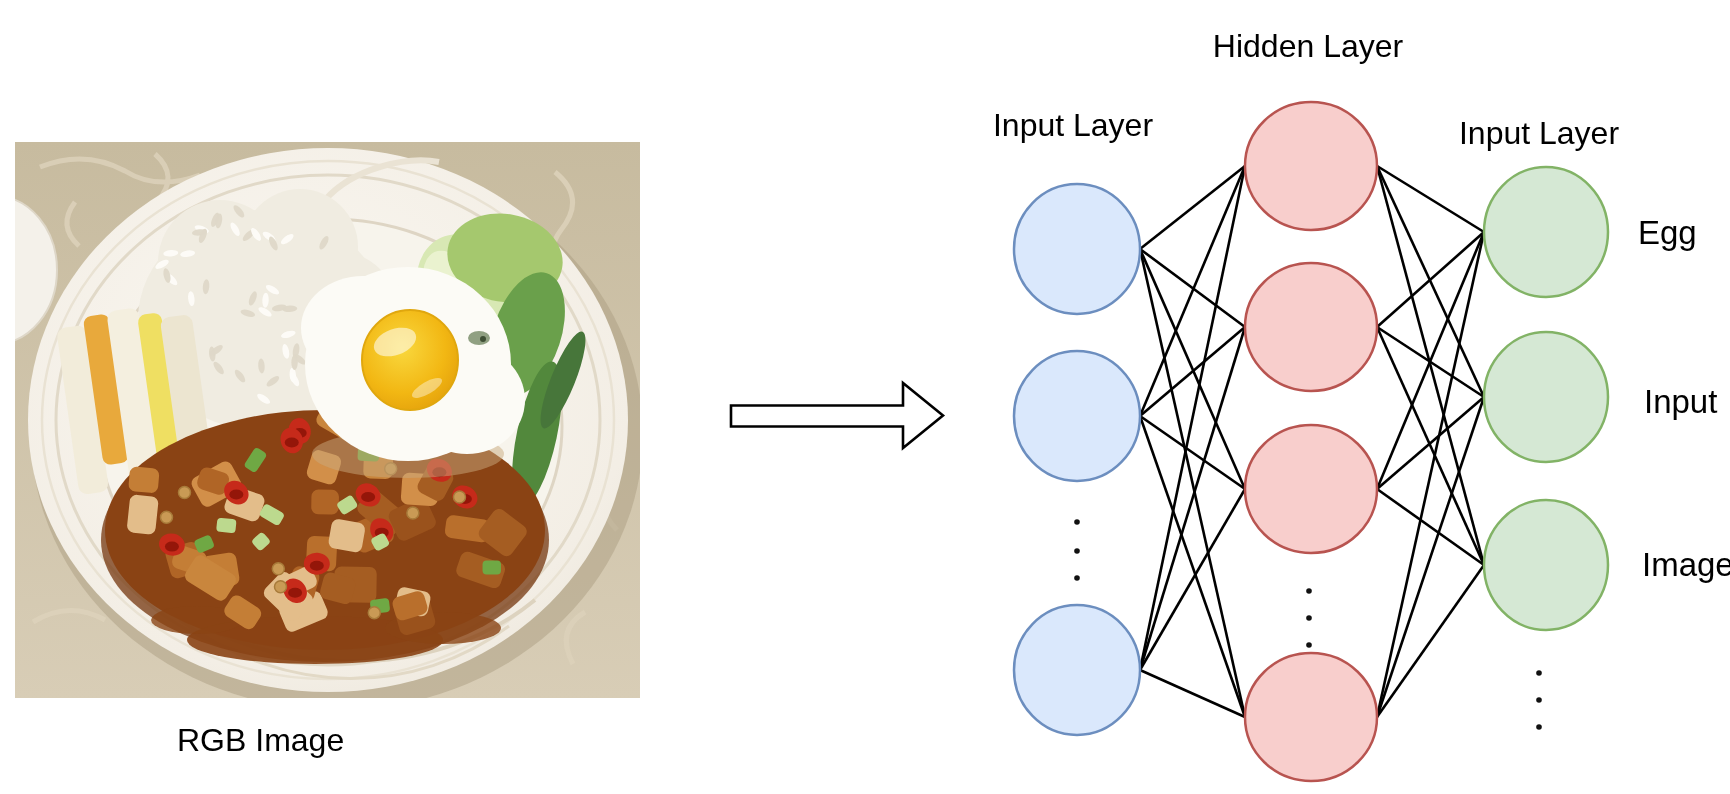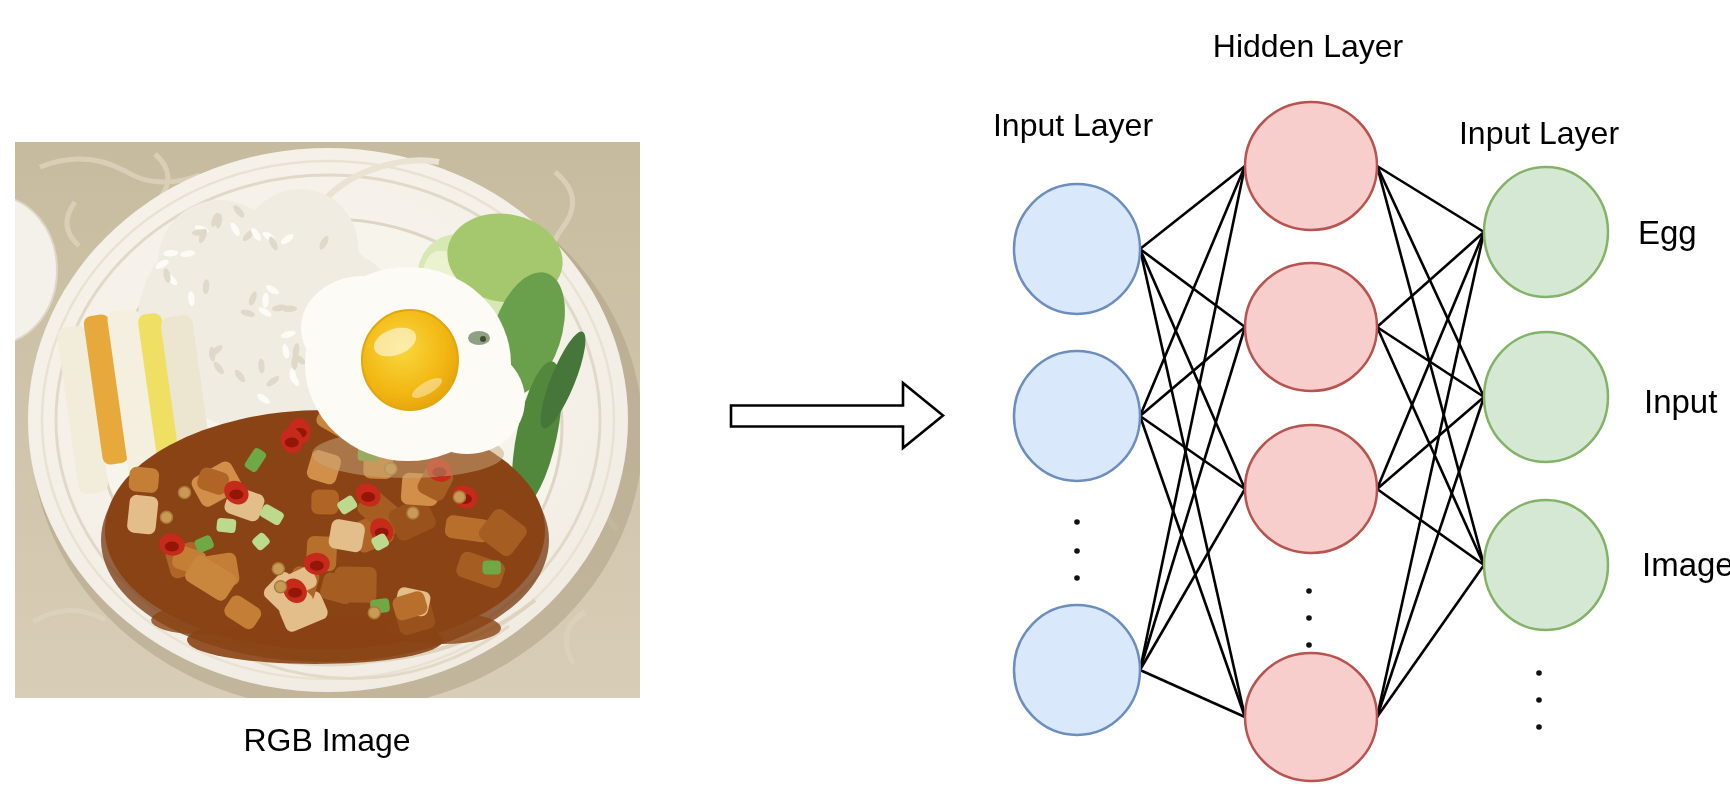--- a/index.html
+++ b/index.html
@@ -4,21 +4,21 @@
 <style>
   html,body { margin:0; padding:0; background:#ffffff; }
   .canvas {
     position:relative; width:1730px; height:794px; background:#ffffff;
     overflow:hidden; font-family:"Liberation Sans", sans-serif; color:#000;
   }
   .abs { position:absolute; }
   .lbl { position:absolute; color:#000; white-space:nowrap; line-height:1.12;text-align:right; }
   .layer-lbl { font-size:32px; width:240px; text-align:center; }
   .out-lbl { font-size:33px; }
-  .caption { font-size:32px; width:300px; text-align:center; }
+  .caption { font-size:32px; width:300px; text-align:left; }
   svg { display:block; }
 </style>
 </head>
 <body>
 
 <div class="canvas">
 
   <svg class="abs" style="left:15px; top:142px;" width="625" height="556" viewBox="0 0 625 556" aria-hidden="true">
     <defs>
       <linearGradient id="cloth" x1="0" y1="0" x2="0" y2="1">

